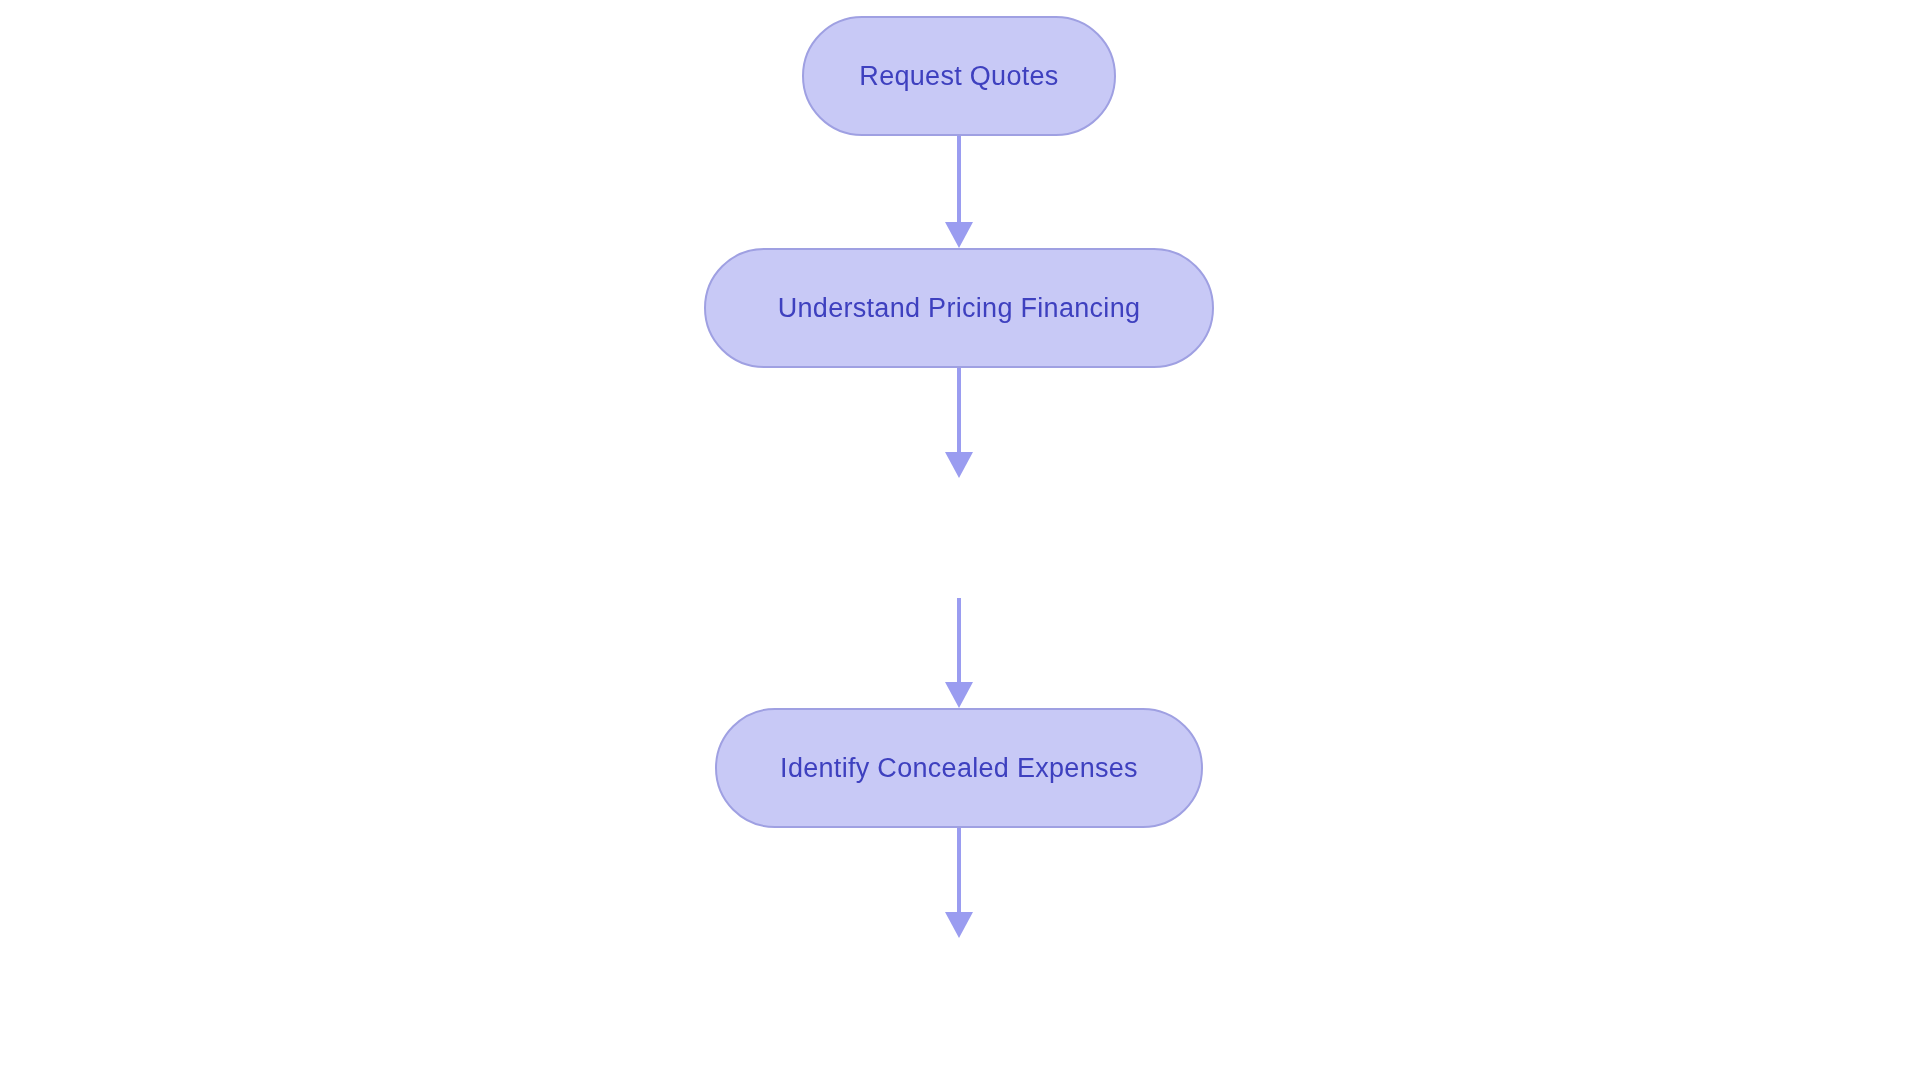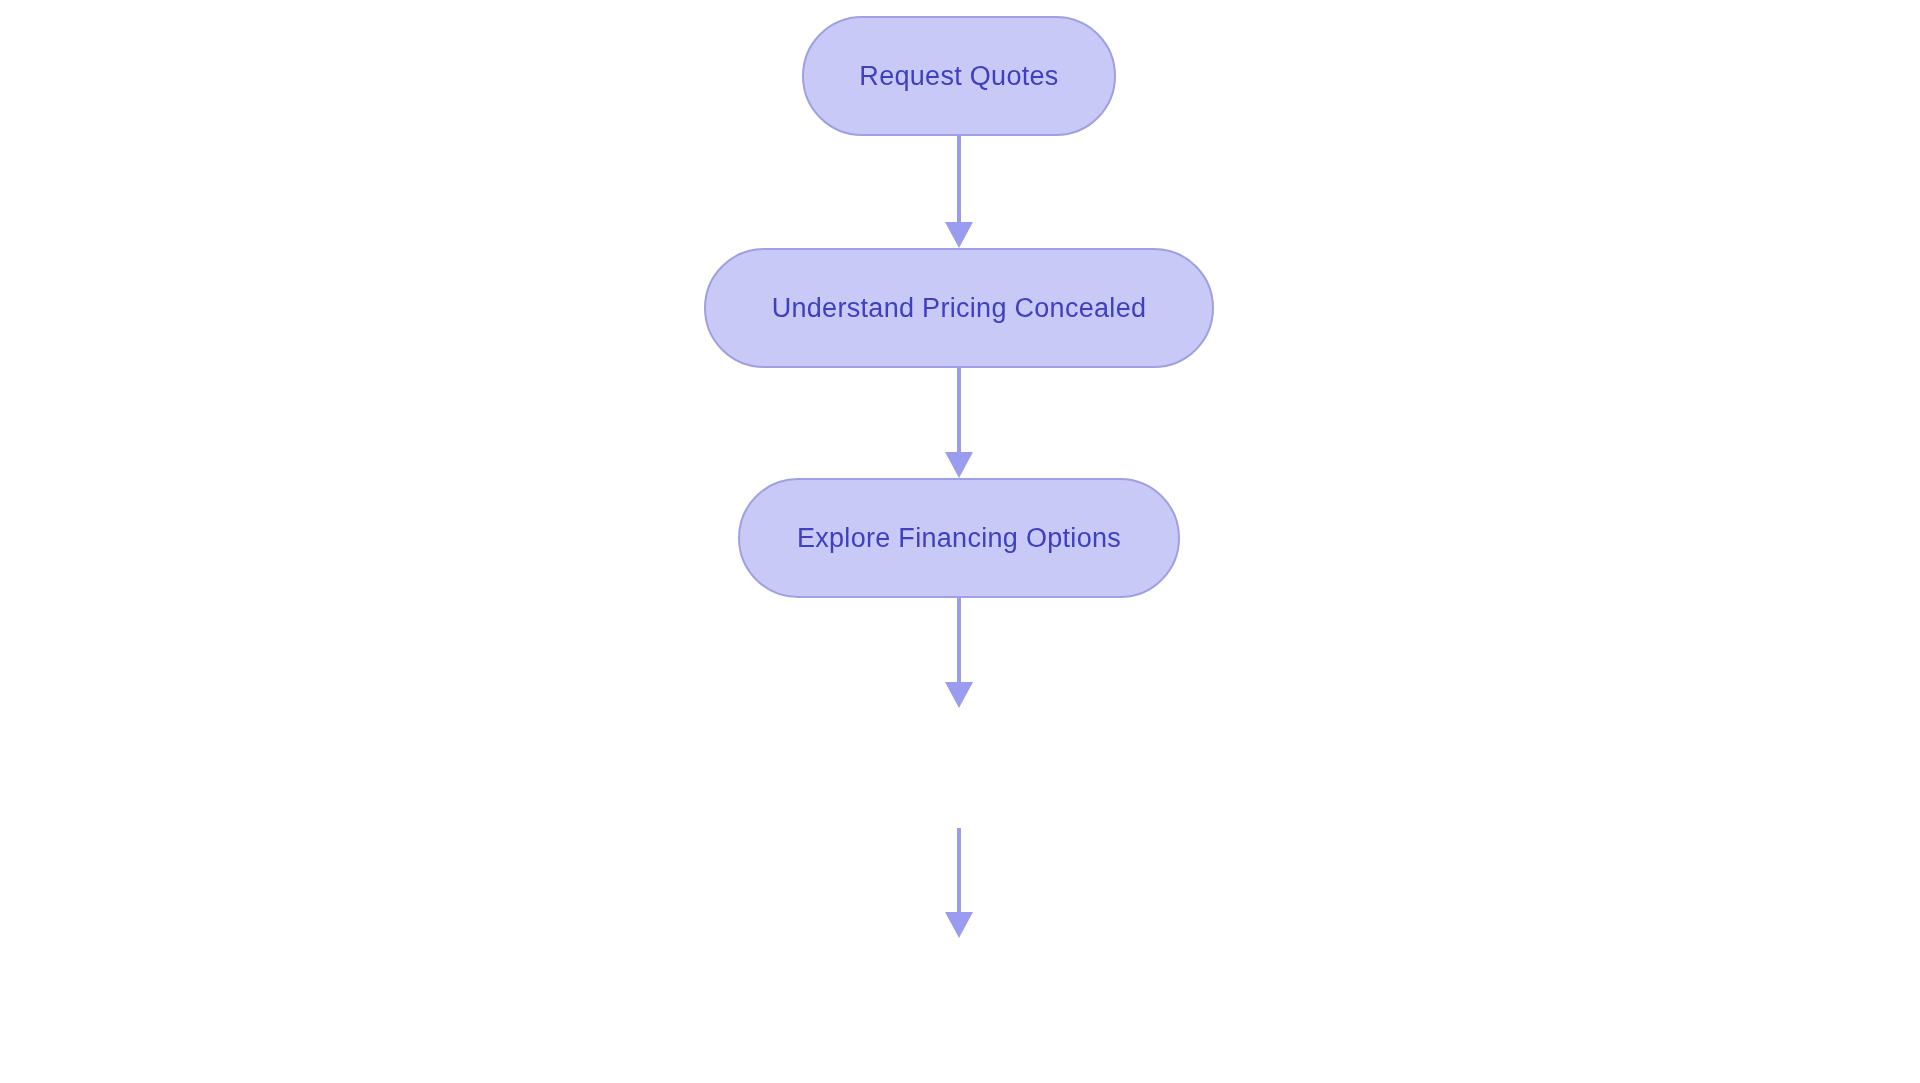--- a/index.html
+++ b/index.html
@@ -77,37 +77,37 @@
   <div class="node n1">
     <span class="node-label">Request Quotes</span>
   </div>
 
   <div class="arrow a1">
     <div class="arrow-line"></div>
     <div class="arrow-head"></div>
   </div>
 
   <div class="node n2">
-    <span class="node-label">Understand Pricing Concealed</span>
+    <span class="node-label">Understand Pricing Financing</span>
   </div>
 
   <div class="arrow a2">
     <div class="arrow-line"></div>
     <div class="arrow-head"></div>
   </div>
 
-  <div class="node n3">
-    <span class="node-label">Explore Financing Options</span>
-  </div>
 
   <div class="arrow a3">
     <div class="arrow-line"></div>
     <div class="arrow-head"></div>
   </div>
 
+  <div class="node n4">
+    <span class="node-label">Identify Concealed Expenses</span>
+  </div>
 
   <div class="arrow a4">
     <div class="arrow-line"></div>
     <div class="arrow-head"></div>
   </div>
 
 
 </div>
 
 </body></html>

